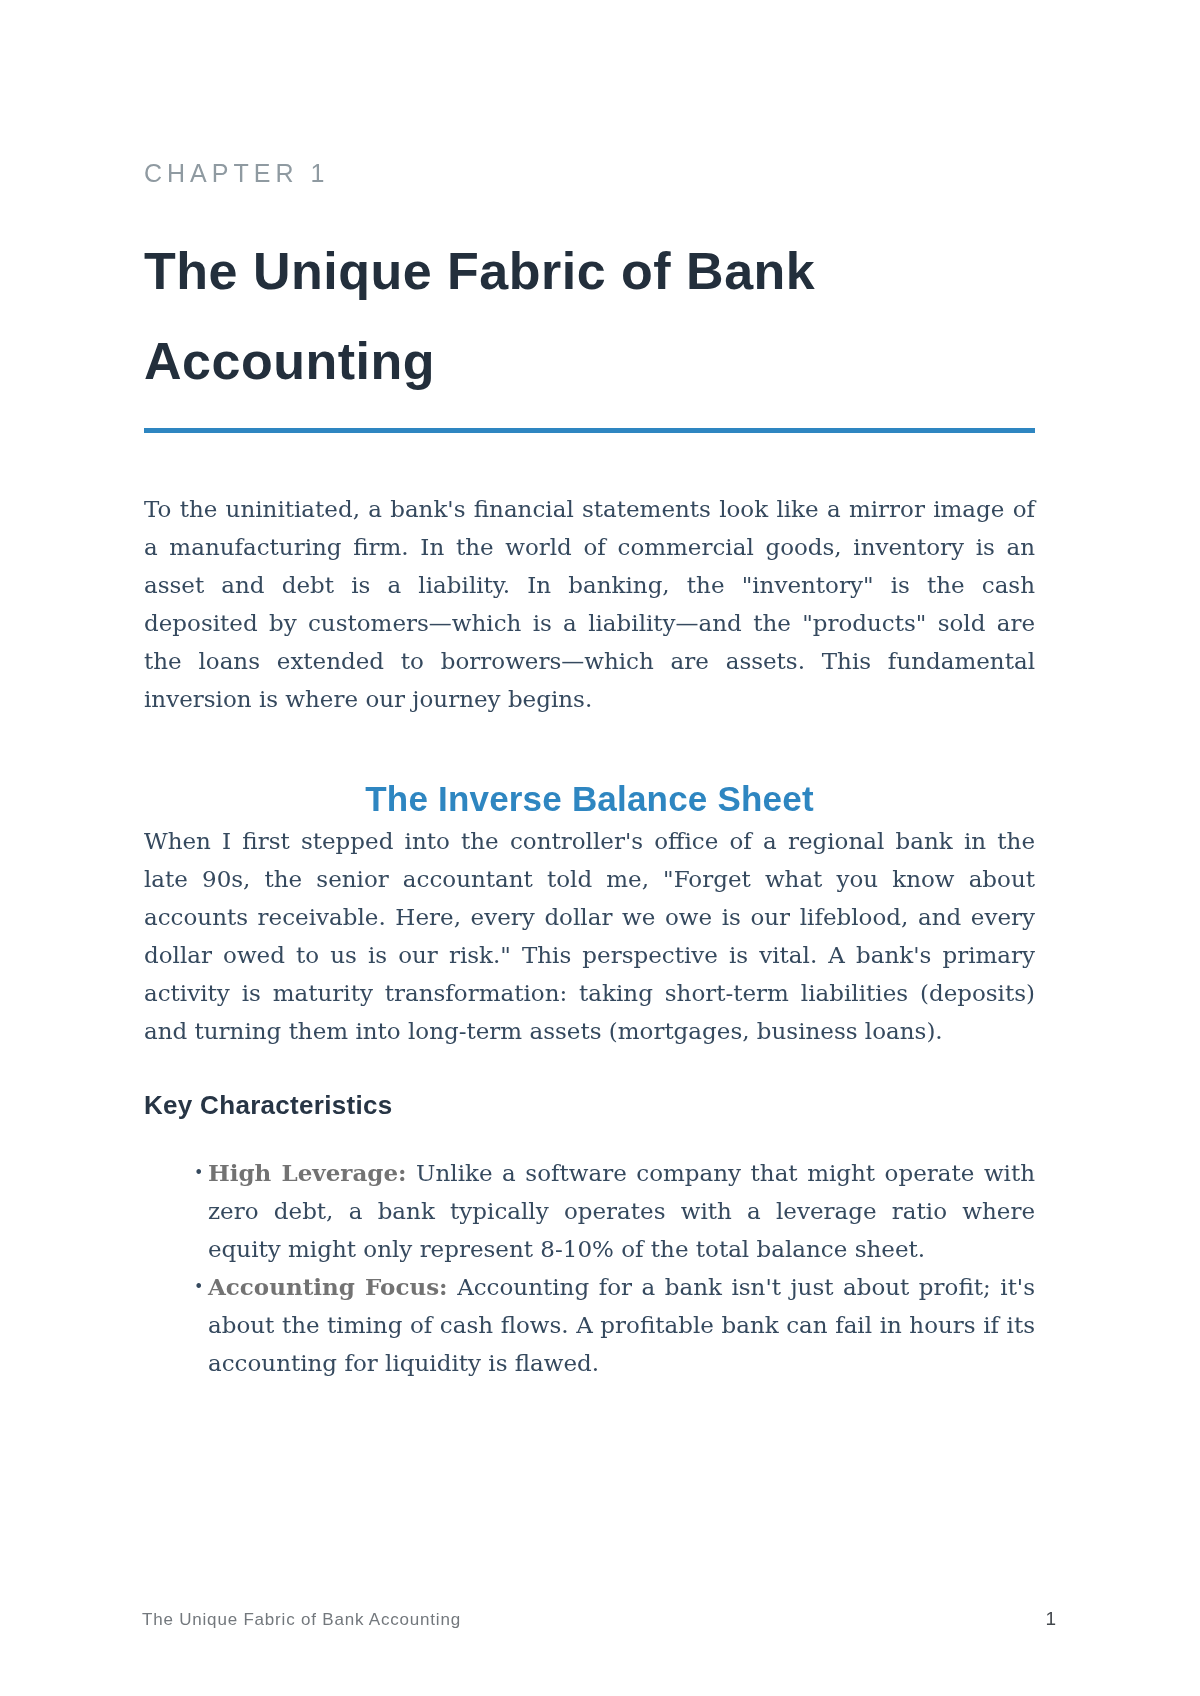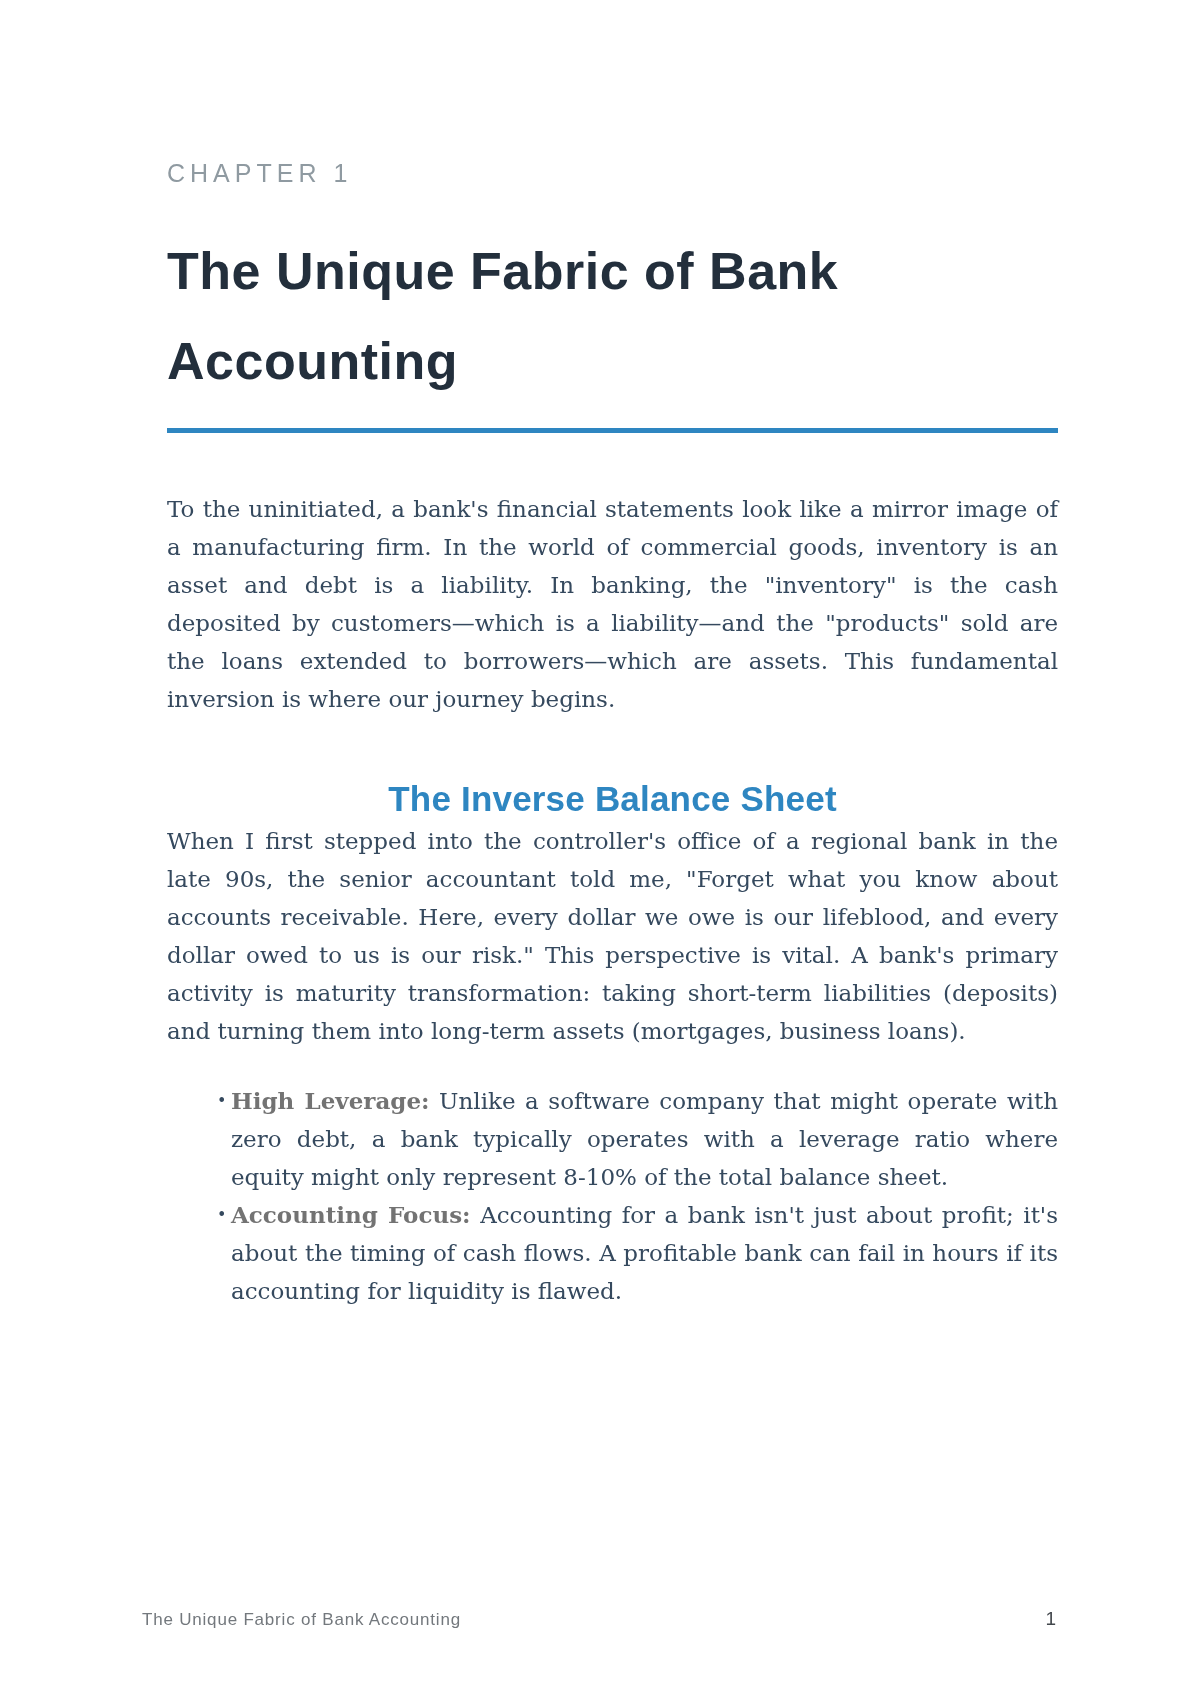--- a/index.html
+++ b/index.html
@@ -6,21 +6,21 @@
   html,body { background:#ffffff; }
   .page {
     position:relative;
     width:1200px; height:1696px;
     background:#ffffff;
     overflow:hidden;
     font-family:"Liberation Sans", sans-serif;
   }
   .content {
     position:absolute;
-    left:167px; top:0;
+    left:144px; top:0;
     width:891px;
   }
   .chapter-label {
     margin-top:160px;
     font-size:25px;
     font-weight:400;
     letter-spacing:5px;
     color:#8f9aa1;
     line-height:26px;
   }
@@ -132,20 +132,21 @@
     <h1 class="doc-title">The Unique Fabric of Bank Accounting</h1>
 
     <div class="title-rule"></div>
 
     <p class="body-text intro">To the uninitiated, a bank's financial statements look like a mirror image of a manufacturing firm. In the world of commercial goods, inventory is an asset and debt is a liability. In banking, the "inventory" is the cash deposited by customers—which is a liability—and the "products" sold are the loans extended to borrowers—which are assets. This fundamental inversion is where our journey begins.</p>
 
     <h2 class="section-heading">The Inverse Balance Sheet</h2>
 
     <p class="body-text section-par">When I first stepped into the controller's office of a regional bank in the late 90s, the senior accountant told me, "Forget what you know about accounts receivable. Here, every dollar we owe is our lifeblood, and every dollar owed to us is our risk." This perspective is vital. A bank's primary activity is maturity transformation: taking short-term liabilities (deposits) and turning them into long-term assets (mortgages, business loans).</p>
 
+    <h3 class="sub-heading">Key Characteristics</h3>
 
     <ul class="bullet-list">
       <li>
         <span class="marker">•</span><span class="lead">High Leverage:</span><span> Unlike a software company that might operate with zero debt, a bank typically operates with a leverage ratio where equity might only represent 8-10% of the total balance sheet.</span>
       </li>
       <li>
         <span class="marker">•</span><span class="lead">Accounting Focus:</span><span> Accounting for a bank isn't just about profit; it's about the timing of cash flows. A profitable bank can fail in hours if its accounting for liquidity is flawed.</span>
       </li>
     </ul>
 

